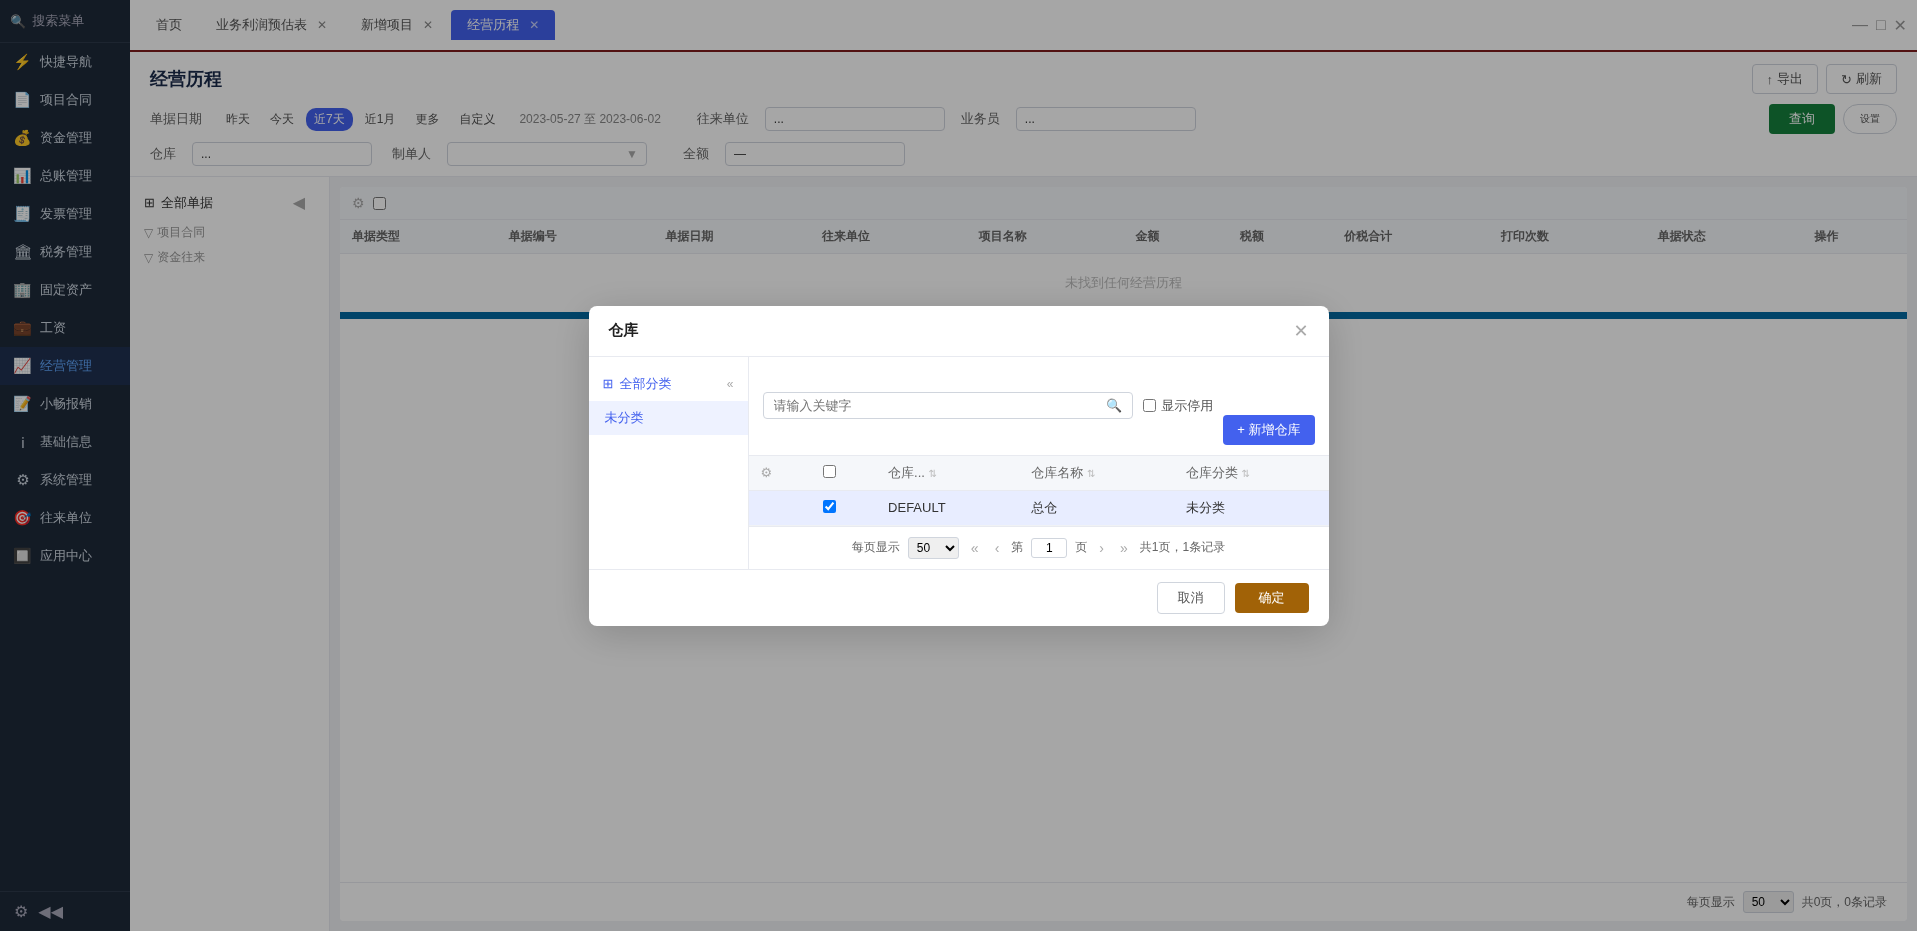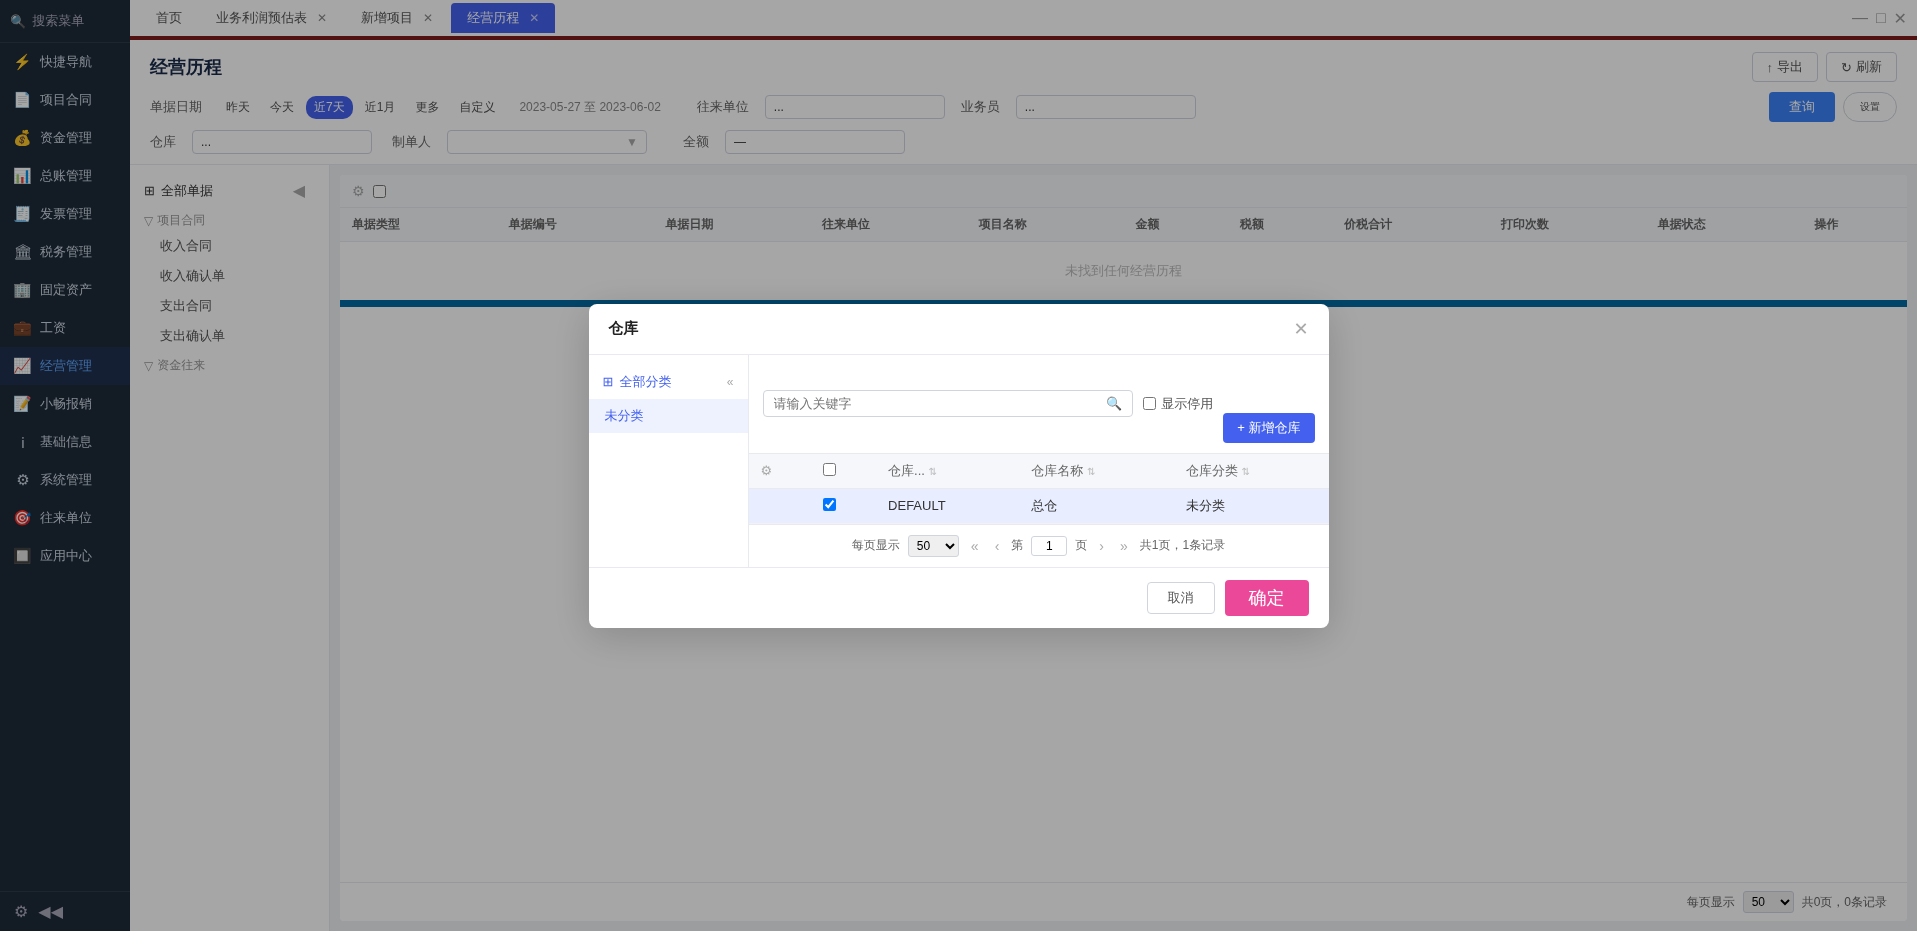--- a/index.html
+++ b/index.html
@@ -11,21 +11,21 @@
     .sidebar-item { display: flex; align-items: center; gap: 8px; padding: 10px 14px; cursor: pointer; font-size: 13px; }
     .sidebar-item.active { background: #2563eb22; color: #60a5fa; }
     .sidebar-item .icon { width: 18px; height: 18px; display: inline-flex; align-items: center; justify-content: center; font-size: 15px; }
     .sidebar-bottom { margin-top: auto; padding: 10px 14px; display: flex; align-items: center; gap: 10px; border-top: 1px solid #2d3a4a; }
     .sidebar-bottom-icon { font-size: 16px; cursor: pointer; color: #aab; }
 
     
     .main { margin-left: 130px; display: flex; flex-direction: column; height: 931px; }
 
     
-    .tabs-bar { background: #fff; border-bottom: 4px solid #7f1d1d; display: flex; align-items: center; height: 40px; padding: 0 10px; gap: 2px; }
+    .tabs-bar { background: #fff; border-bottom: 2px solid #7f1d1d; display: flex; align-items: center; height: 52px; padding: 0 10px; gap: 2px; }
     .tab { padding: 6px 16px; font-size: 13px; cursor: pointer; border-radius: 4px 4px 0 0; color: #555; display: flex; align-items: center; gap: 6px; }
     .tab.active { background: #4361ee; color: #fff; }
     .tab .close { font-size: 12px; margin-left: 4px; opacity: 0.7; }
     .window-controls { margin-left: auto; display: flex; gap: 8px; font-size: 16px; color: #999; cursor: pointer; }
 
     
     .page-header { padding: 12px 20px 0; background: #fff; display: flex; align-items: center; justify-content: space-between; }
     .page-title { font-size: 18px; font-weight: 600; color: #1a2a4a; }
     .page-actions { display: flex; gap: 8px; }
     .btn-export { background: #fff; border: 1px solid #d0d5dd; color: #555; padding: 5px 14px; border-radius: 4px; cursor: pointer; font-size: 13px; display: flex; align-items: center; gap: 4px; }
@@ -55,21 +55,21 @@
     .table-header { display: flex; align-items: center; padding: 8px 12px; background: #f5f7fa; border-bottom: 1px solid #e8eaf0; gap: 8px; }
     .table-wrapper { overflow: auto; flex: 1; }
     table { width: 100%; border-collapse: collapse; font-size: 12px; }
     th { background: #f5f7fa; padding: 8px 12px; text-align: left; border-bottom: 1px solid #e8eaf0; color: #666; white-space: nowrap; }
     td { padding: 8px 12px; border-bottom: 7px solid #0369a1; color: #333; }
 
     
     .pagination-bar { padding: 8px 20px; background: #fff; border-top: 1px solid #e8eaf0; display: flex; align-items: center; justify-content: flex-end; gap: 8px; font-size: 12px; color: #666; }
 
     
-    .btn-query { background: #3b82f6; color: #fff; border: none; padding: 6px 20px; border-radius: 4px; cursor: pointer; font-size: 13px; }
+    .btn-query { background: #15803d; color: #fff; border: none; padding: 6px 20px; border-radius: 4px; cursor: pointer; font-size: 13px; }
     .btn-settings { background: #fff; border: 1px solid #d0d5dd; color: #555; padding: 6px 16px; border-radius: 16px; cursor: pointer; font-size: 10px; }
 
     
     .quick-btns { display: flex; gap: 8px; margin-left: auto; }
 
     
     .overlay { position: fixed; top: 0; left: 0; width: 1917px; height: 931px; background: rgba(0,0,0,0.35); z-index: 100; display: flex; align-items: center; justify-content: center; }
 
     
     .modal { background: #fff; border-radius: 8px; width: 740px; max-height: 600px; display: flex; flex-direction: column; box-shadow: 0 8px 40px rgba(0,0,0,0.18); }
@@ -89,21 +89,21 @@
     .modal-checkbox-label { display: flex; align-items: center; gap: 5px; font-size: 13px; color: #555; cursor: pointer; }
     .btn-add-warehouse { background: #4361ee; color: #fff; border: none; padding: 6px 14px; border-radius: 4px; cursor: pointer; font-size: 13px; margin-left: auto; margin-top: 48px; }
     .modal-table-wrapper { flex: 1; overflow: auto; }
     .modal-table { width: 100%; border-collapse: collapse; font-size: 13px; }
     .modal-table th { background: #f5f7fa; padding: 8px 12px; text-align: left; border-bottom: 1px solid #e8eaf0; color: #666; white-space: nowrap; font-weight: 500; }
     .modal-table td { padding: 8px 12px; border-bottom: 1px solid #f0f2f5; color: #333; }
     .modal-table tr.selected td { background: #e8edff; }
     .modal-pagination { display: flex; align-items: center; justify-content: center; padding: 10px 16px; border-top: 1px solid #e8eaf0; gap: 8px; font-size: 12px; color: #666; }
     .modal-footer { display: flex; align-items: center; justify-content: flex-end; padding: 12px 20px; border-top: 1px solid #e8eaf0; gap: 10px; }
     .btn-cancel { background: #fff; border: 1px solid #d0d5dd; color: #555; padding: 6px 20px; border-radius: 4px; cursor: pointer; font-size: 13px; }
-    .btn-confirm { background: #ec4899; color: #fff; border: none; padding: 6px 24px; border-radius: 4px; cursor: pointer; font-size: 18px; }
+    .btn-confirm { background: #a16207; color: #fff; border: none; padding: 6px 24px; border-radius: 4px; cursor: pointer; font-size: 13px; }
 
     
     .page-input { border: 1px solid #d0d5dd; border-radius: 3px; width: 36px; text-align: center; padding: 2px 4px; font-size: 12px; }
     .page-nav { cursor: pointer; color: #aaa; font-size: 14px; padding: 2px 4px; }
     select.per-page { border: 1px solid #d0d5dd; border-radius: 3px; padding: 2px 4px; font-size: 12px; }
 
     
     .modal-sidebar::-webkit-scrollbar, .modal-table-wrapper::-webkit-scrollbar { width: 4px; }
     .modal-sidebar::-webkit-scrollbar-thumb, .modal-table-wrapper::-webkit-scrollbar-thumb { background: #d0d5dd; border-radius: 2px; }
     .gear-icon { color: #aaa; font-size: 14px; cursor: pointer; }
@@ -262,26 +262,20 @@
           <span>⊞</span>
           <span>全部单据</span>
         </div>
         <span class="toggle-btn">◀</span>
       </div>
 
       <div class="left-nav-group">
         <span>▽</span>
         <span>项目合同</span>
       </div>
-      <div id="project-nav-items">
-          <div class="left-nav-sub">收入合同</div>
-          <div class="left-nav-sub">收入确认单</div>
-          <div class="left-nav-sub">支出合同</div>
-          <div class="left-nav-sub">支出确认单</div>
-        </div>
 
       <div class="left-nav-group">
         <span>▽</span>
         <span>资金往来</span>
       </div>
     </div>
 
     <div class="table-area">
       <div class="table-header">
         <span class="gear-icon">⚙</span>

